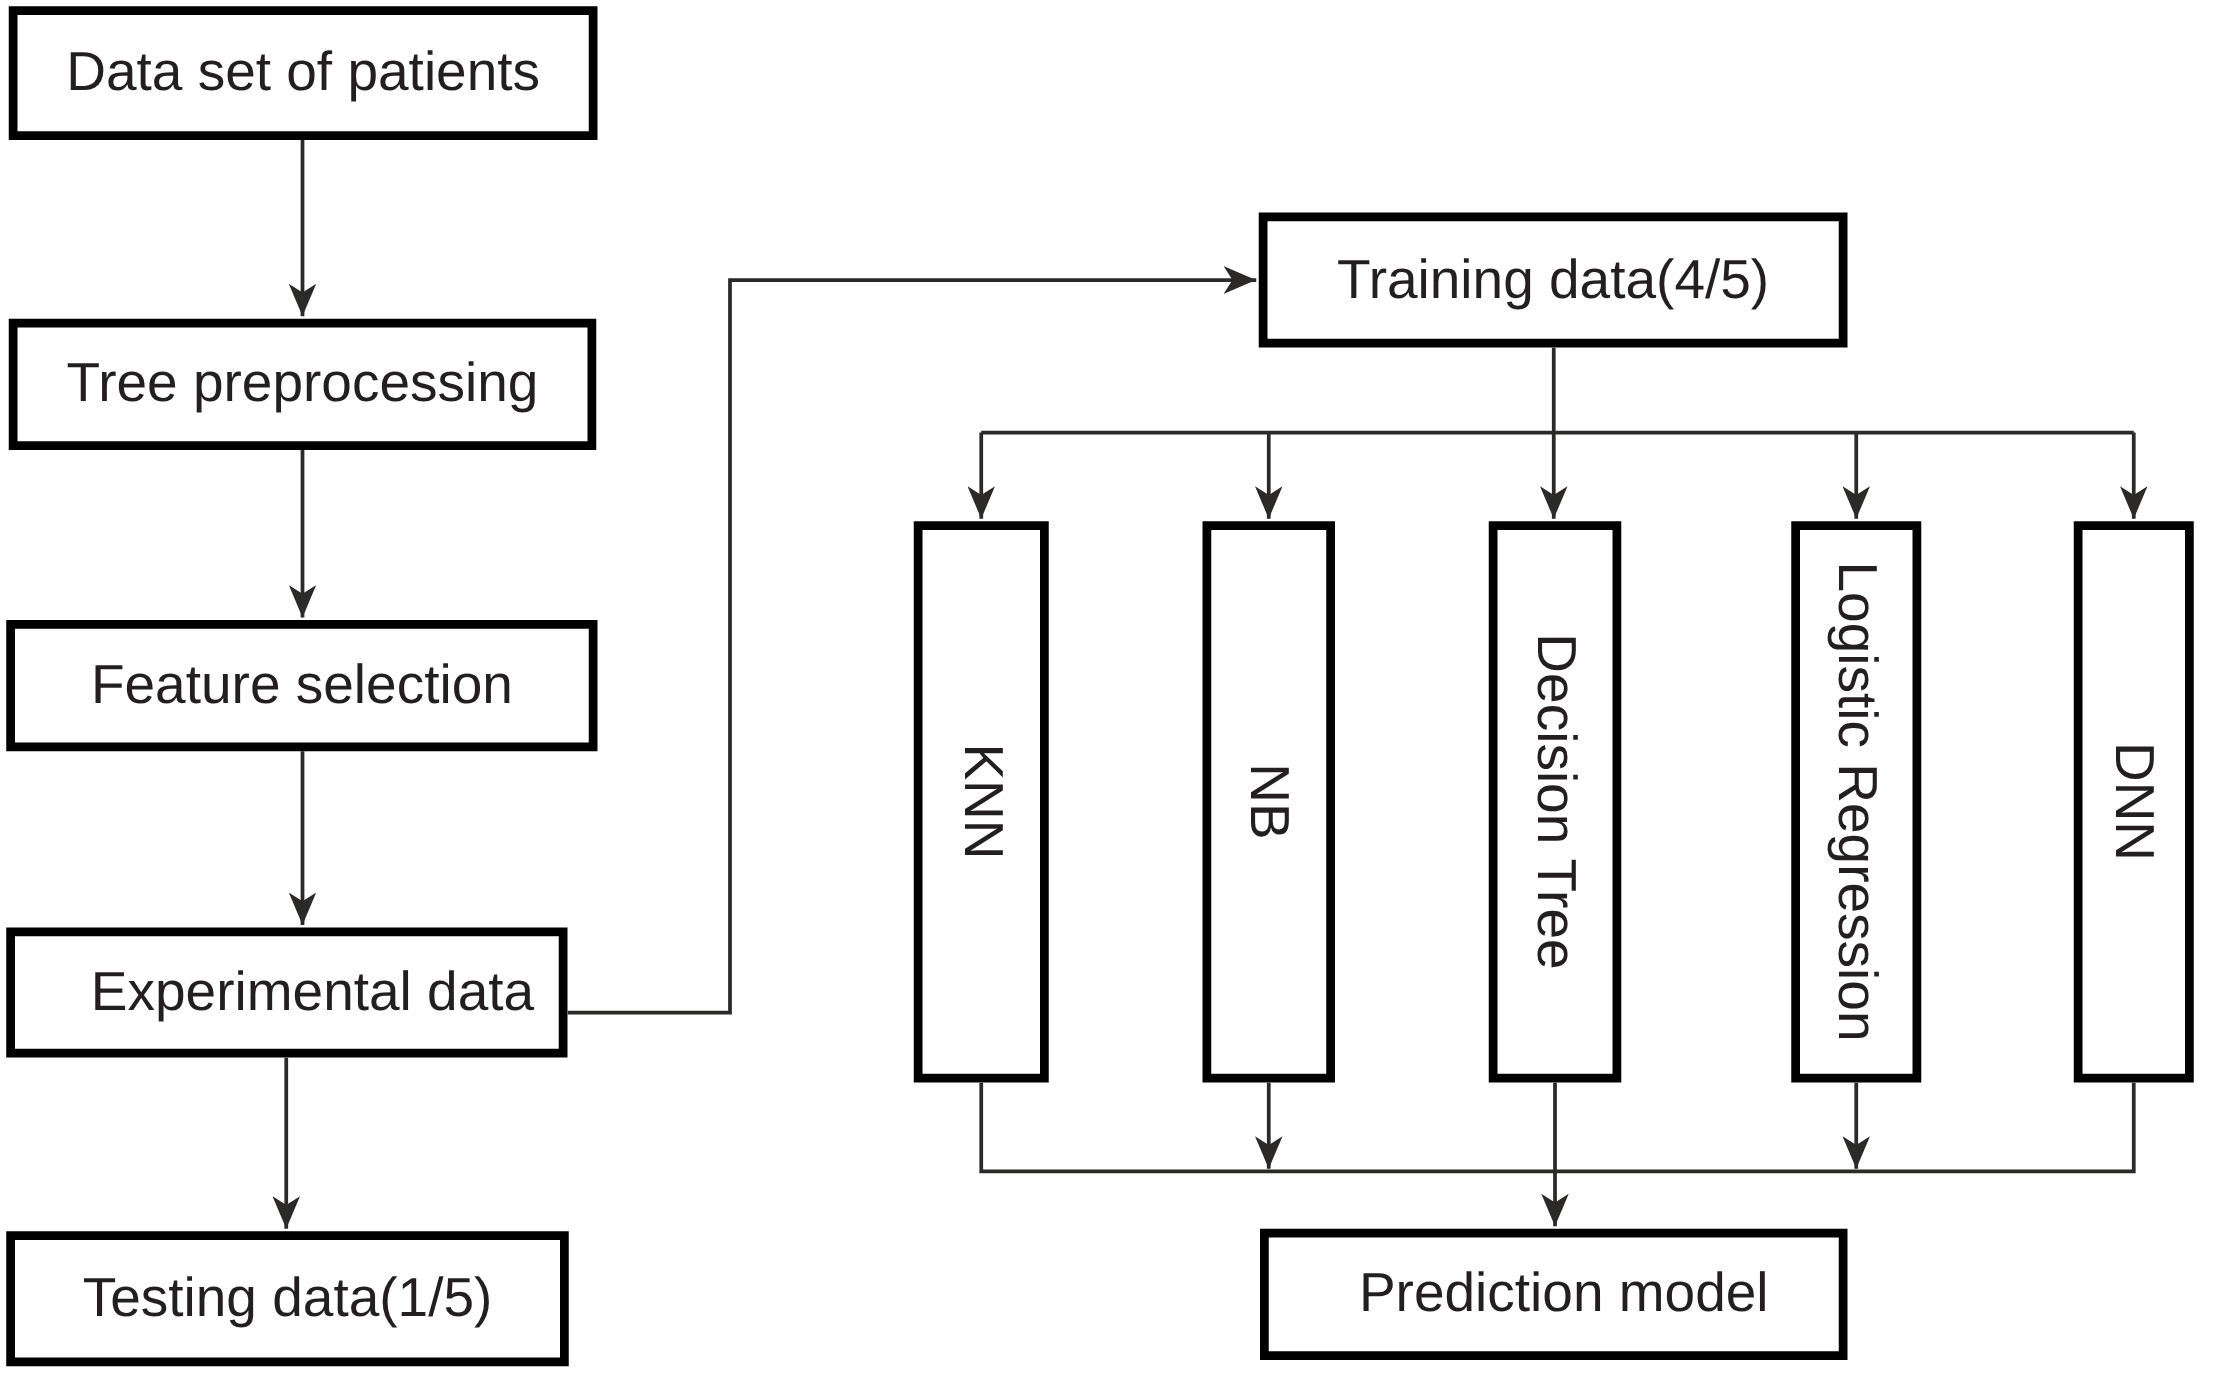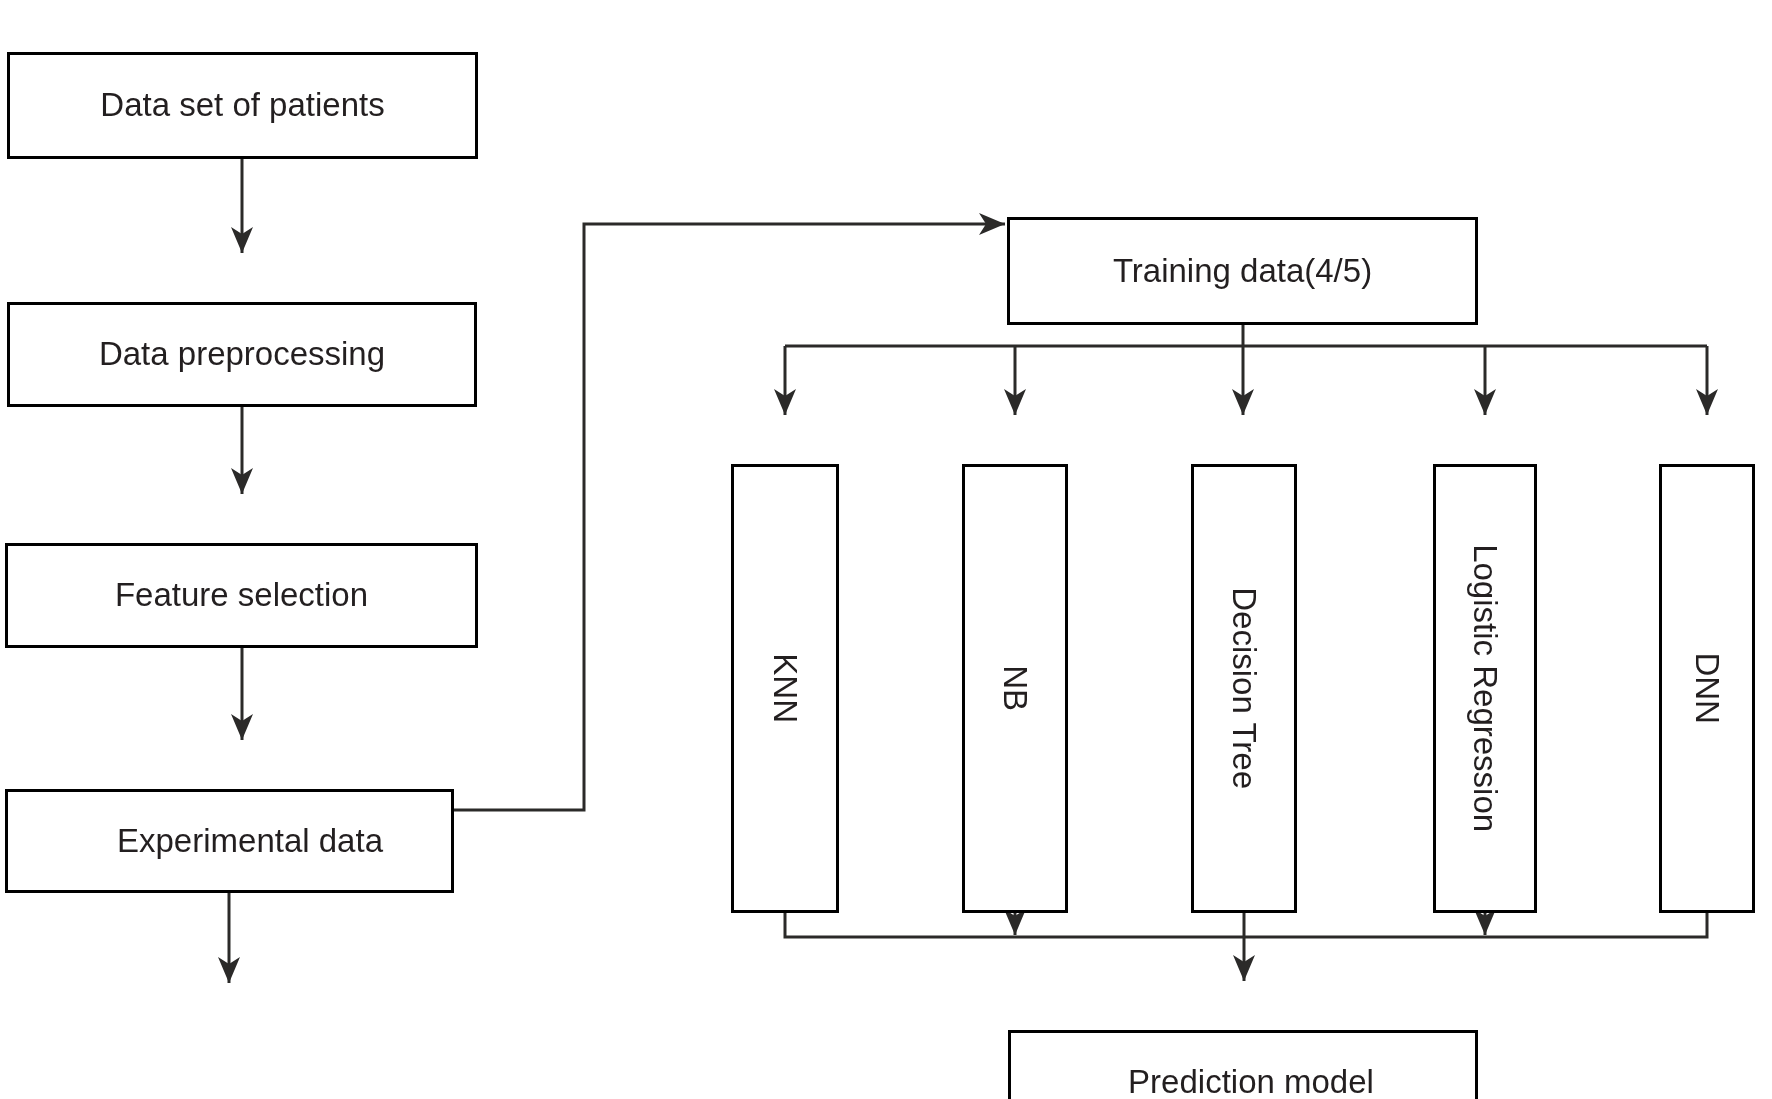--- a/index.html
+++ b/index.html
@@ -9,30 +9,29 @@
     font-family: "Liberation Sans", sans-serif;
     position: relative;
     overflow: hidden;
   }
   #stage { position: absolute; left: 0; top: 0; width: 1772px; height: 1099px; }
   #connectors { position: absolute; left: 0; top: 0; width: 1772px; height: 1099px; }
   .box {
     position: absolute;
     box-sizing: border-box;
     background: #ffffff;
-    border: 3px solid #000000;
+    border: 7px solid #000000;
     display: flex;
     align-items: center;
     justify-content: center;
-    font-size: 33px;
+    font-size: 44px;
     color: #231f20;
     white-space: nowrap;
     line-height: 1.1;
     z-index: 2;
-    margin-top: 47px;
   }
   .box.vertical .label {
     transform: rotate(90deg);
     white-space: nowrap;
   }
   
   .b-dataset      { left: 7px;    top: 5px;   width: 471px; height: 107px; }
   .b-preprocess   { left: 7px;    top: 255px; width: 470px; height: 105px; }
   .b-feature      { left: 5px;    top: 496px; width: 473px; height: 105px; }
   .b-experimental { left: 5px;    top: 742px; width: 449px; height: 104px; padding-left: 41px; }
@@ -75,31 +74,34 @@
       <path d="M1485 866 V935" marker-end="url(#ah)"></path>
       <path d="M1244 866 V981" marker-end="url(#ah)"></path>
     </g>
   </svg>
 
   <div class="box b-dataset">
     <span class="label">Data set of patients</span>
   </div>
 
   <div class="box b-preprocess">
-    <span class="label">Data preprocessing</span>
+    <span class="label">Tree preprocessing</span>
   </div>
 
   <div class="box b-feature">
     <span class="label">Feature selection</span>
   </div>
 
   <div class="box b-experimental">
     <span class="label">Experimental data</span>
   </div>
 
+  <div class="box b-testing">
+    <span class="label">Testing data(1/5)</span>
+  </div>
 
   <div class="box b-training">
     <span class="label">Training data(4/5)</span>
   </div>
 
   <div class="box vertical b-knn">
     <span class="label">KNN</span>
   </div>
 
   <div class="box vertical b-nb">

